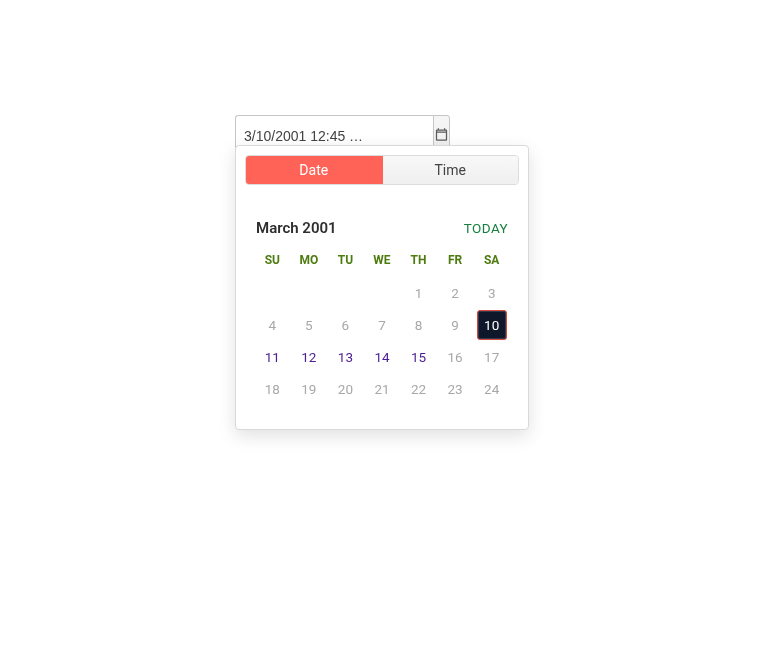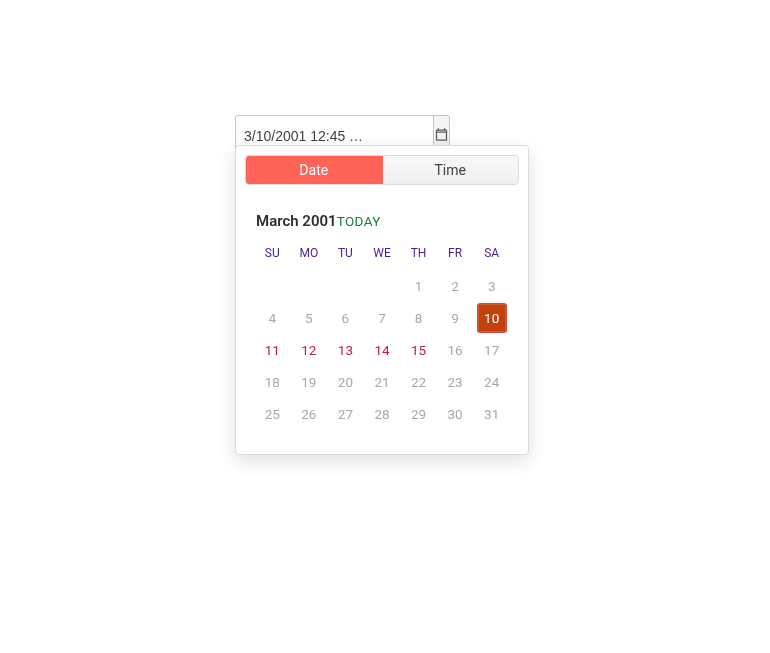--- a/index.html
+++ b/index.html
@@ -83,22 +83,24 @@
     background: #ff6358;
     color: #fff;
     border-right: 1px solid #ff6358;
   }
 
   .cal-body {
     padding: 10px 18px 24px 18px;
   }
   .cal-header {
     display: flex;
+    justify-content: space-between;
     align-items: center;
     padding: 8px 2px 12px 2px;
+    margin-top: 7px;
   }
   .cal-title {
     font-weight: 600;
     font-size: 15px;
     color: #2e2e2e;
     cursor: pointer;
   }
   .cal-today {
     font-size: 13.5px;
     color: #15803d;
@@ -106,43 +108,43 @@
     letter-spacing: 0.4px;
   }
 
   table.calendar {
     width: 100%;
     border-collapse: collapse;
     table-layout: fixed;
   }
   table.calendar th {
     font-size: 12px;
-    font-weight: 400;
-    color: #4c1d95;
+    font-weight: 700;
+    color: #4d7c0f;
     padding: 4px 0 10px 0;
   }
   table.calendar td {
     text-align: center;
     padding: 0;
   }
   .day {
     display: inline-flex;
     width: 30px;
     height: 30px;
     align-items: center;
     justify-content: center;
     font-size: 13.5px;
     border-radius: 3px;
     cursor: pointer;
-    color: #be185d;
+    color: #4c1d95;
     margin: 1px 0;
   }
   .day.muted { color: #a8a8a8; }
   .day.selected {
-    background: #c2410c;
+    background: #0f172a;
     color: #fff;
     border: 1px solid #d6473d;
     box-shadow: inset 0 0 0 1px rgba(255,255,255,0.15);
   }
   td.empty { height: 32px; }
 
   .footer {
     display: flex;
     border-top: 1px solid #e6e6e6;
     background: #fafafa;
@@ -233,27 +235,18 @@
             </tr>
             <tr>
               <td><span class="day muted">18</span></td>
               <td><span class="day muted">19</span></td>
               <td><span class="day muted">20</span></td>
               <td><span class="day muted">21</span></td>
               <td><span class="day muted">22</span></td>
               <td><span class="day muted">23</span></td>
               <td><span class="day muted">24</span></td>
             </tr>
-            <tr>
-              <td><span class="day muted">25</span></td>
-              <td><span class="day muted">26</span></td>
-              <td><span class="day muted">27</span></td>
-              <td><span class="day muted">28</span></td>
-              <td><span class="day muted">29</span></td>
-              <td><span class="day muted">30</span></td>
-              <td><span class="day muted">31</span></td>
-            </tr>
           </tbody>
       </table>
     </div>
 
   </div>
 </div>
 
 </body></html>

